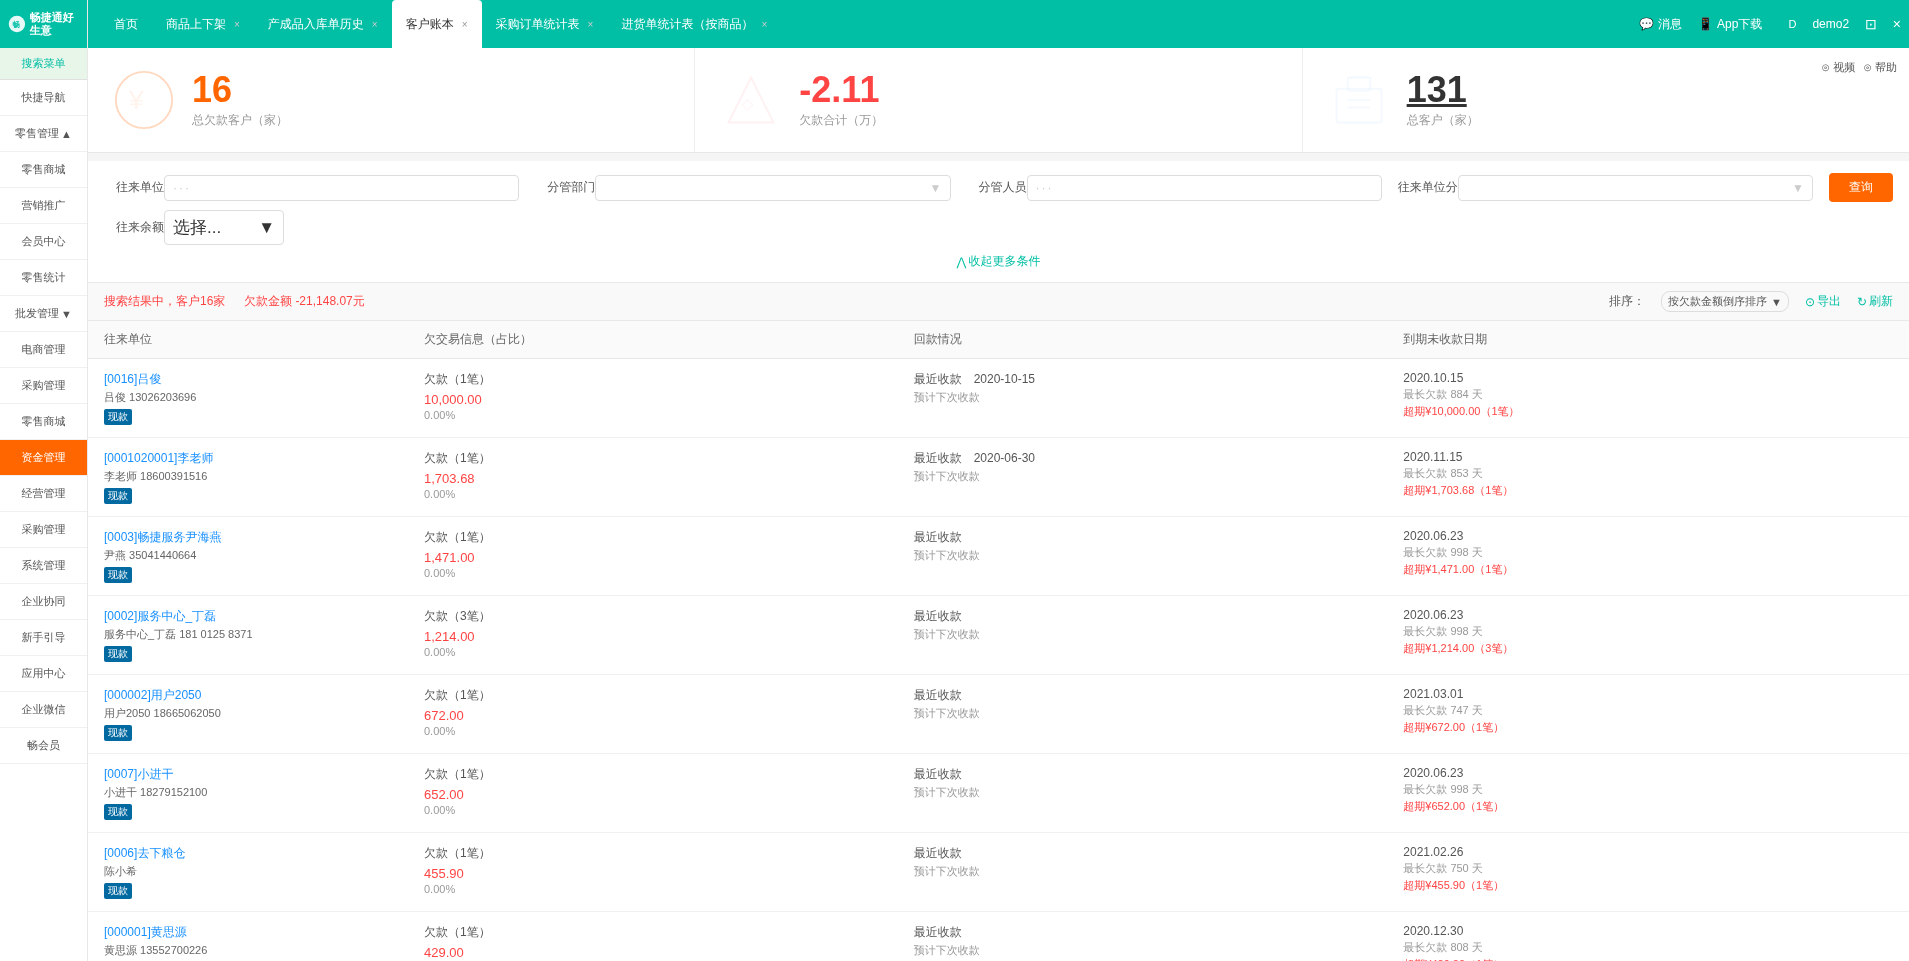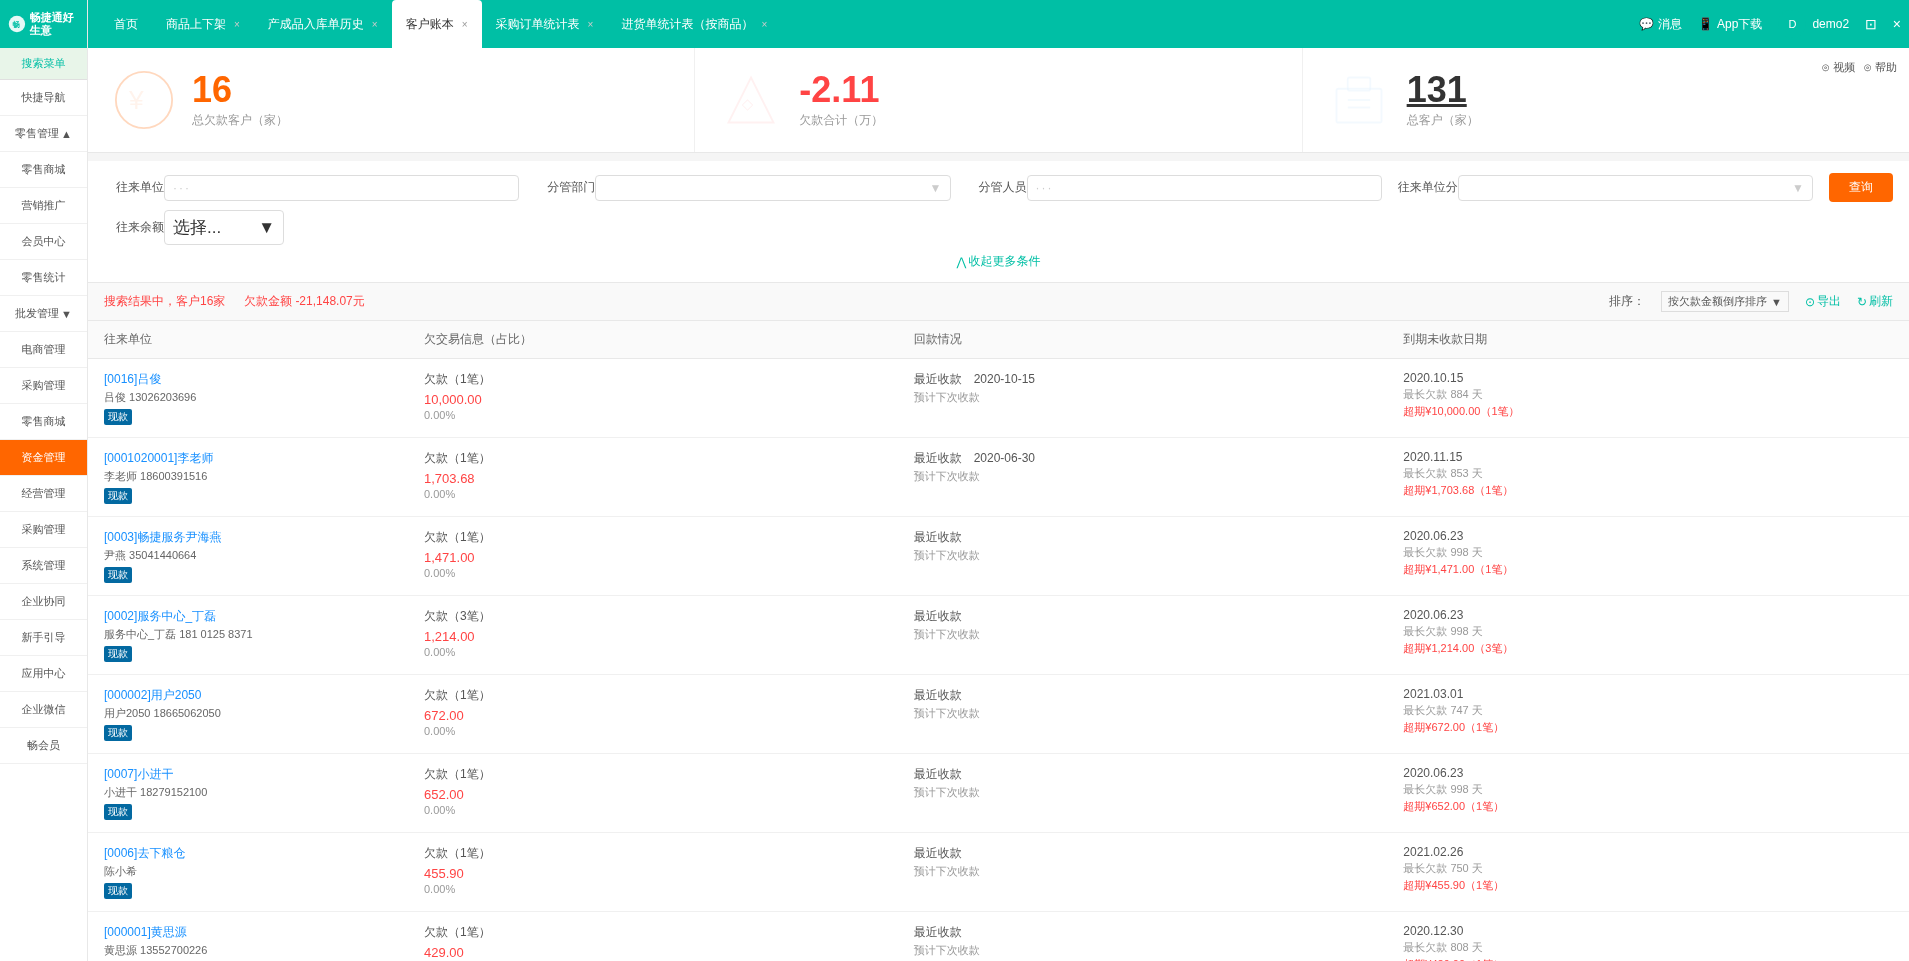--- a/index.html
+++ b/index.html
@@ -53,21 +53,21 @@
     .filter-input .arrow { color: #ccc; }
     .filter-select { border: 1px solid #ddd; border-radius: 4px; padding: 5px 8px; font-size: 17px; background: #fff; cursor: pointer; min-width: 120px; display: flex; align-items: center; justify-content: space-between; }
     .btn-query { background: #ff6600; color: #fff; border: none; border-radius: 4px; padding: 6px 20px; font-size: 12px; cursor: pointer; }
     .btn-collapse { color: #00bfa5; font-size: 12px; cursor: pointer; display: flex; align-items: center; gap: 2px; justify-content: center; margin-top: 4px; }
 
     
     .result-bar { display: flex; align-items: center; justify-content: space-between; padding: 8px 16px; background: #f9f9f9; border-bottom: 1px solid #e8e8e8; font-size: 12px; }
     .result-info { color: #555; }
     .result-info span { color: #f44; }
     .result-actions { display: flex; gap: 16px; align-items: center; color: #555; }
-    .result-actions .sort-select { border: 1px solid #ddd; border-radius: 0; padding: 2px 6px; font-size: 11px; display: flex; align-items: center; gap: 4px; cursor: pointer; }
+    .result-actions .sort-select { border: 1px solid #ddd; border-radius: 9px; padding: 2px 6px; font-size: 11px; display: flex; align-items: center; gap: 4px; cursor: pointer; }
     .result-action-link { color: #00bfa5; cursor: pointer; display: flex; align-items: center; gap: 2px; }
 
     
     .table-container { background: #fff; margin: 0; }
     .table-header { display: grid; grid-template-columns: 320px 1fr 1fr 1fr; padding: 10px 16px; background: #fafafa; border-bottom: 1px solid #e8e8e8; font-size: 12px; color: #666; font-weight: 500; }
     .table-row { display: grid; grid-template-columns: 320px 1fr 1fr 1fr; padding: 12px 16px; border-bottom: 1px solid #f0f0f0; align-items: start; }
 
     .customer-info .customer-name { color: #1890ff; cursor: pointer; font-size: 12px; margin-bottom: 2px; }
     .customer-info .customer-sub { font-size: 11px; color: #666; margin-bottom: 4px; }
     .tag-xian { background: #0369a1; color: #fff; border-radius: 2px; font-size: 10px; padding: 1px 4px; display: inline-block; }

